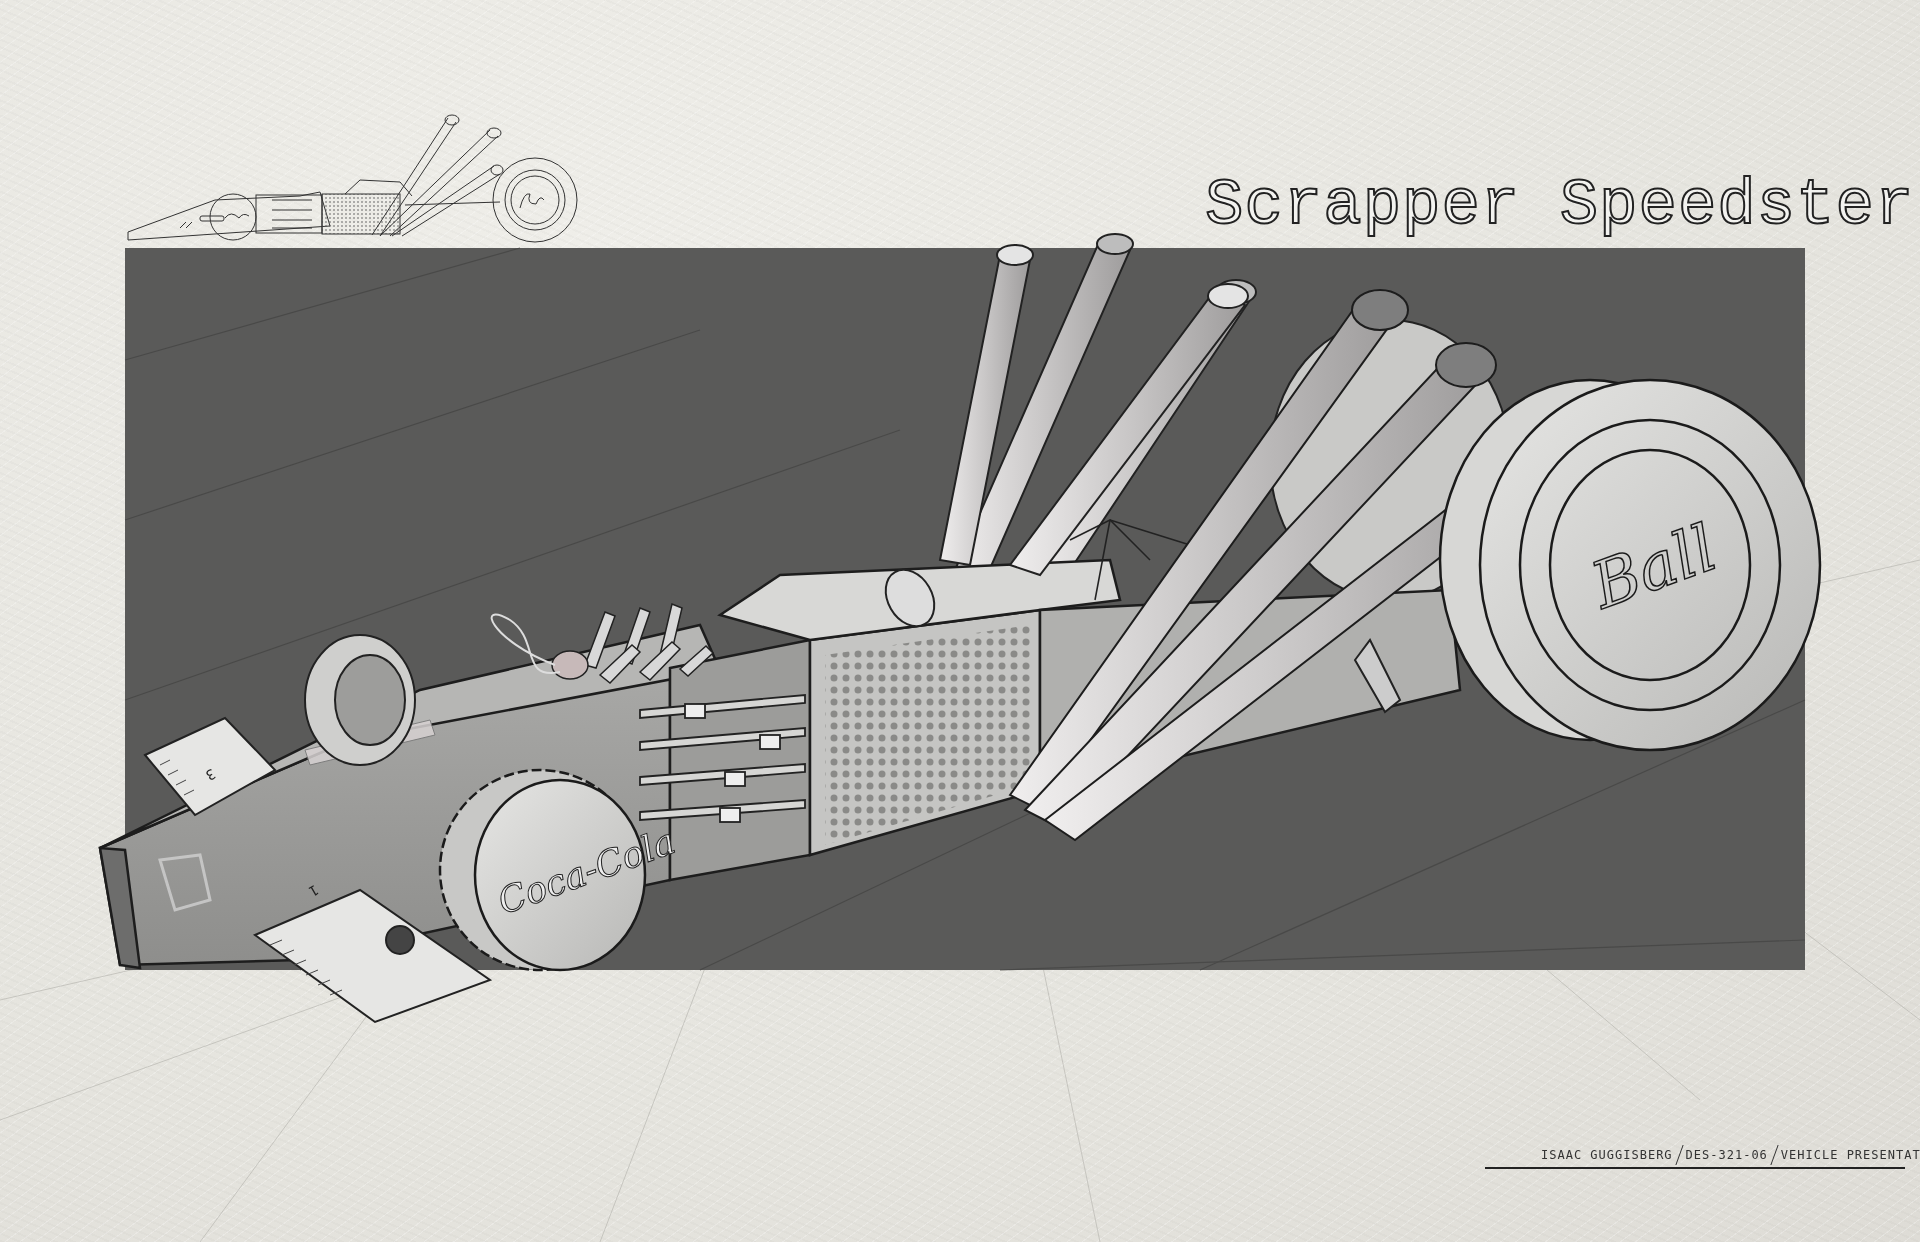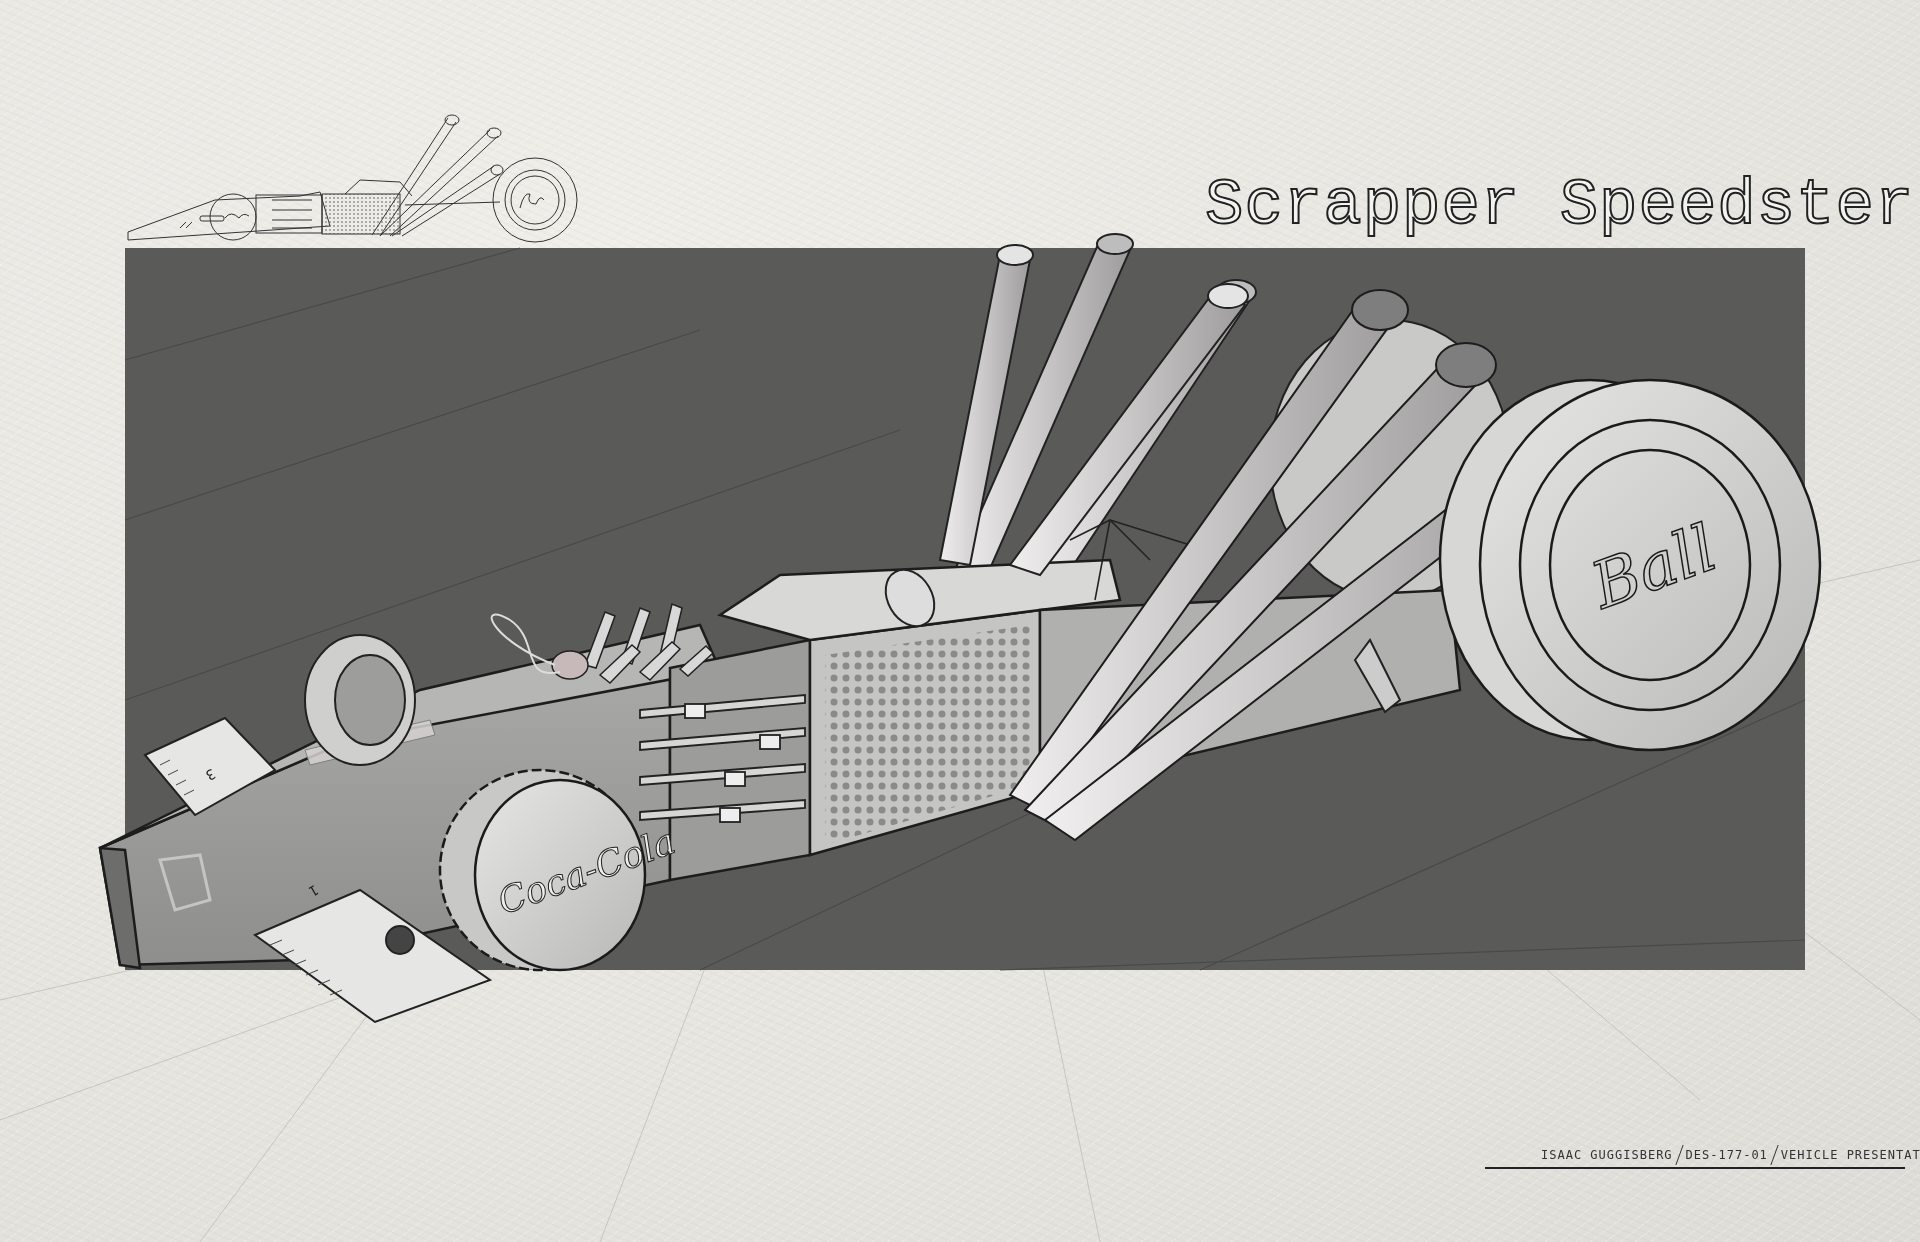--- a/index.html
+++ b/index.html
@@ -220,14 +220,14 @@
     <ellipse cx="1650" cy="565" rx="130" ry="145" fill="none"></ellipse>
     <ellipse cx="1650" cy="565" rx="100" ry="115" fill="none"></ellipse>
   </g>
   <text x="1590" y="590" transform="rotate(-20 1650 565)" font-family="DejaVu Serif, serif" font-style="italic" font-size="64" fill="#d0d0ce" stroke="#1b1b1b" stroke-width="1.5">Ball</text>
 </svg>
 
 <div class="title">Scrapper Speedster</div>
 
 <div class="credit-line"></div>
 <div class="credit">
-  <span>ISAAC GUGGISBERG</span><i class="sep"></i><span>DES-177-01</span><i class="sep"></i><span>VEHICLE PRESENTATION</span>
+  <span>ISAAC GUGGISBERG</span><i class="sep"></i><span>DES-321-06</span><i class="sep"></i><span>VEHICLE PRESENTATION</span>
 </div>
 
 </body></html>

